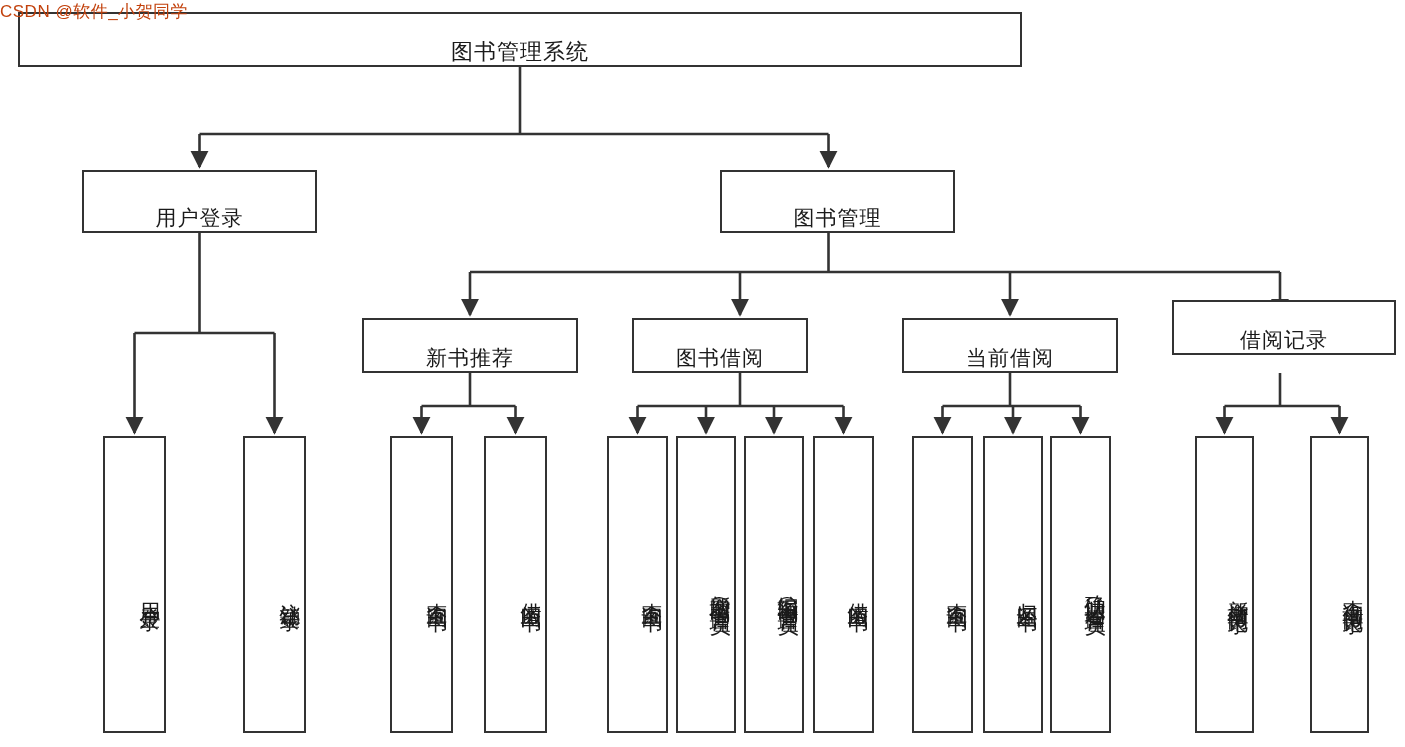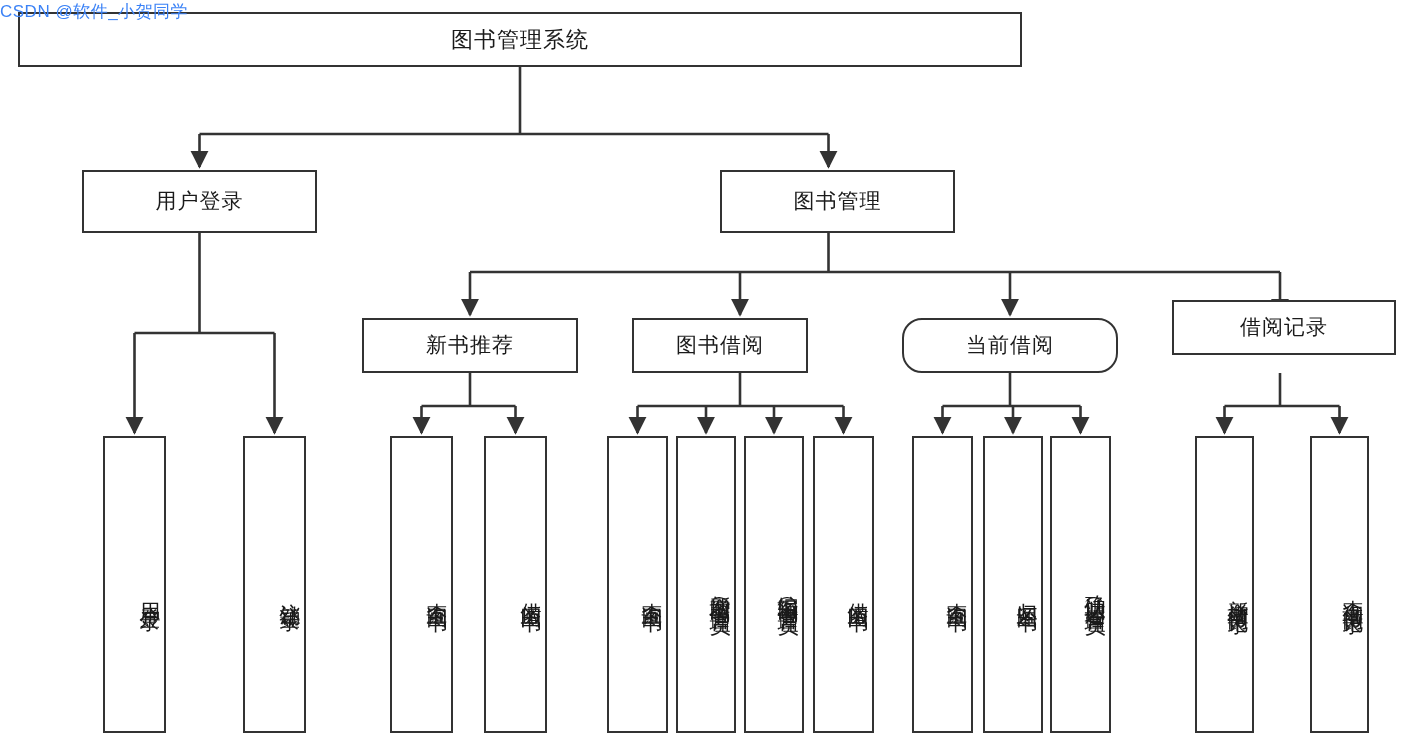--- a/index.html
+++ b/index.html
@@ -25,21 +25,21 @@
     width: 1405px;
     height: 747px;
     pointer-events: none;
   }
   .node {
     position: absolute;
     box-sizing: border-box;
     border: 2px solid #333333;
     background: #ffffff;
     display: flex;
-    align-items: center;
+    align-items: flex-end;
     justify-content: center;
     text-align: center;
     color: #1a1a1a;
   }
   .node.horiz {
     font-size: 21px;
     line-height: 1.25;
     letter-spacing: 1px;
   }
   .node.root {
@@ -56,21 +56,21 @@
     justify-content: center;
   }
   .node.leaf .vlabel {
     writing-mode: vertical-rl;
     text-orientation: upright;
     white-space: nowrap;
   }
   .watermark {
     position: absolute;
     font-size: 17px;
-    color: #3b82f6;
+    color: #c2410c;
     white-space: nowrap;
     letter-spacing: 0.5px;
   }
 </style>
 </head>
 <body>
 
 <div id="canvas">
 
   <svg id="wires" viewBox="0 0 1405 747" width="1405" height="747">
@@ -125,21 +125,21 @@
       </div>
       <div class="node horiz" style="left: 711px; top: 170px; width: 235px; height: 63px; margin-left: 9px;">
         <span>图书管理</span>
       </div>
       <div class="node horiz" style="left: 362px; top: 318px; width: 216px; height: 55px;">
         <span>新书推荐</span>
       </div>
       <div class="node horiz" style="left: 632px; top: 318px; width: 176px; height: 55px;">
         <span>图书借阅</span>
       </div>
-      <div class="node horiz" style="left: 902px; top: 318px; width: 216px; height: 55px; border-radius: 20px;">
+      <div class="node horiz" style="left: 902px; top: 318px; width: 216px; height: 55px;">
         <span>当前借阅</span>
       </div>
       <div class="node horiz" style="left: 1172px; top: 300px; width: 224px; height: 55px;">
         <span>借阅记录</span>
       </div>
       <div class="node leaf" style="left: 103px; top: 436px; width: 63px; height: 297px;">
         <span class="vlabel">用户登录</span>
       </div>
       <div class="node leaf" style="left: 243px; top: 436px; width: 63px; height: 297px;">
         <span class="vlabel">注销登录</span>

